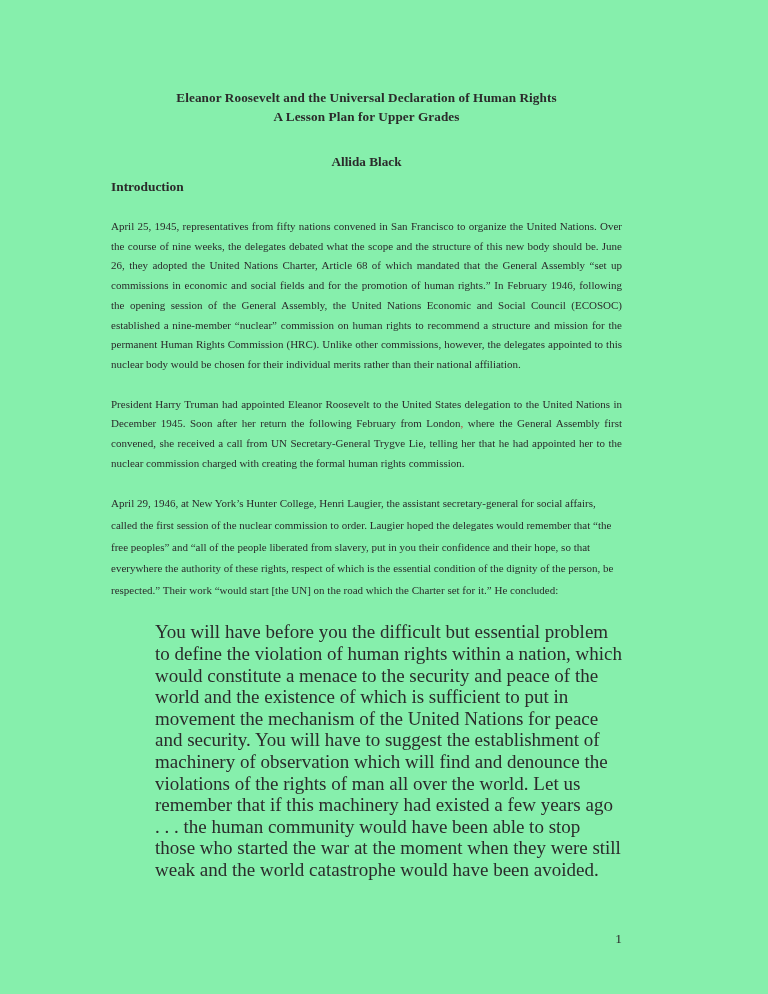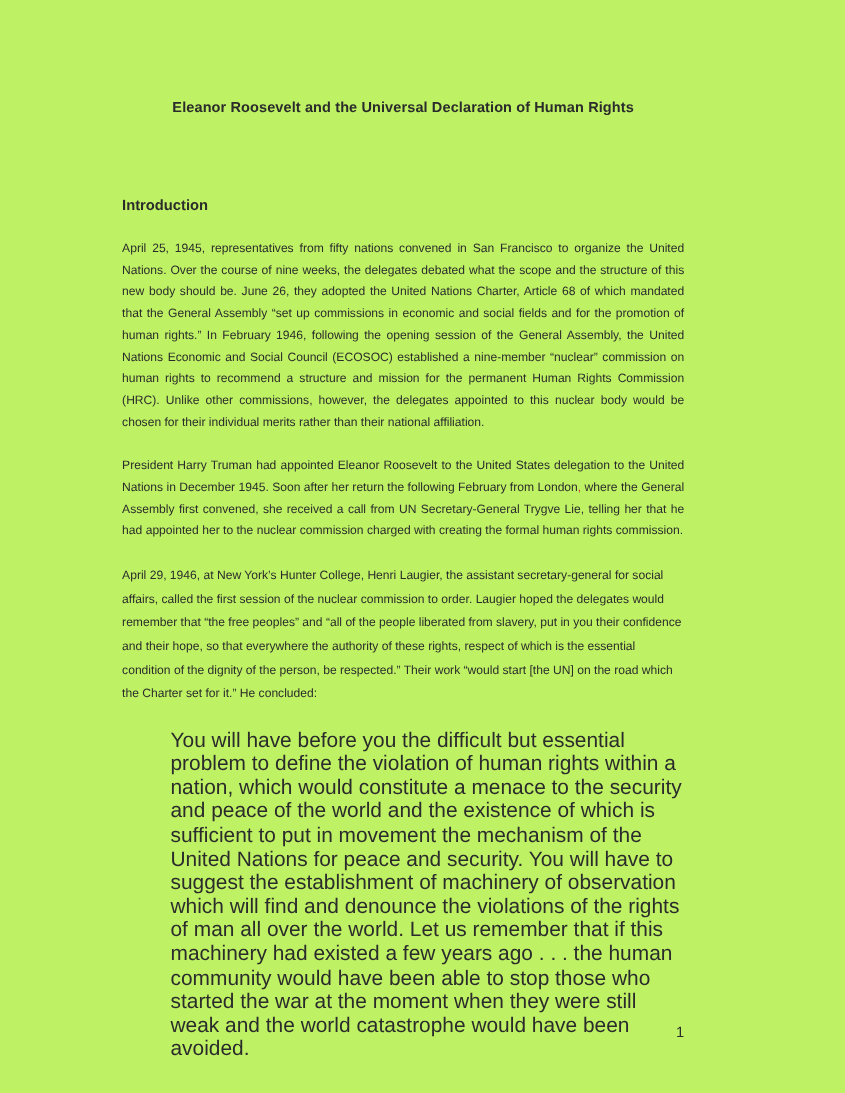--- a/index.html
+++ b/index.html
@@ -7,22 +7,22 @@
     margin: 0;
     padding: 0;
     background: #ffffff;
   }
 
   .page {
     position: relative;
     width: 768px;
     height: 994px;
     margin: 0 auto;
-    background: #bef264;
-    font-family: Liberation Sans, sans-serif;
+    background: #86efac;
+    font-family: Liberation Serif, serif;
     color: #2b2b2b;
     overflow: hidden;
     box-sizing: border-box;
   }
 
   
   .title-block {
     position: absolute;
     left: 111px;
     top: 88px;
@@ -98,20 +98,22 @@
     line-height: 18px;
   }
 </style>
 </head>
 <body>
 
 <div class="page">
 
   <div class="title-block">
     <div class="doc-title-line">Eleanor Roosevelt and the Universal Declaration of Human Rights</div>
+    <div class="doc-title-line">A Lesson Plan for Upper Grades</div>
+    <div class="byline">Allida Black</div>
   </div>
 
   <div class="body-area">
 
     <h2 class="section-heading">Introduction</h2>
 
     <p class="para">April 25, 1945, representatives from fifty nations convened in San Francisco to organize the United Nations. Over the course of nine weeks, the delegates debated what the scope and the structure of this new body should be. June 26, they adopted the United Nations Charter, Article 68 of which mandated that the General Assembly “set up commissions in economic and social fields and for the promotion of human rights.”  In February 1946, following the opening session of the General Assembly, the United Nations Economic and Social Council (ECOSOC) established a nine-member “nuclear” commission on human rights to recommend a structure and mission for the permanent Human Rights Commission (HRC).  Unlike other commissions, however, the delegates appointed to this nuclear body would be chosen for their individual merits rather than their national affiliation.</p>
 
     <p class="para"><span>President Harry Truman had appointed Eleanor Roosevelt to the United States delegation to the United Nations in December 1945. Soon after her return the following February from London</span><span class="edit-mark">,</span><span> where the General Assembly first convened, she received a call from UN Secretary-General Trygve Lie, telling her that he had appointed her to the nuclear commission charged with creating the formal human rights commission.</span></p>
 

